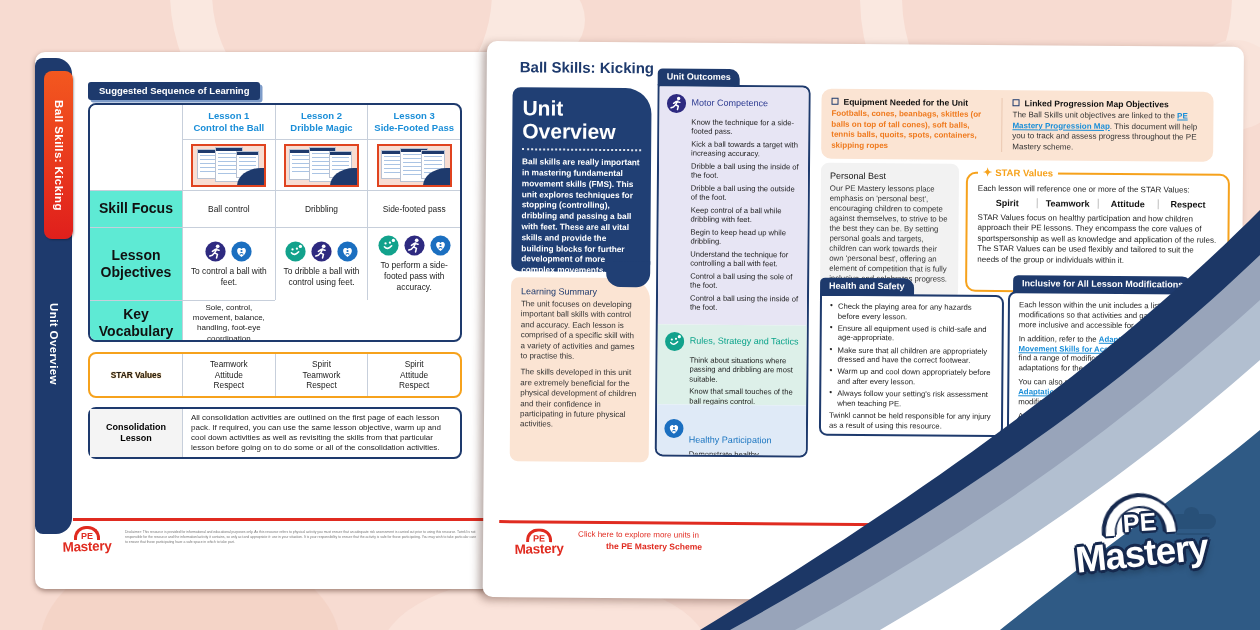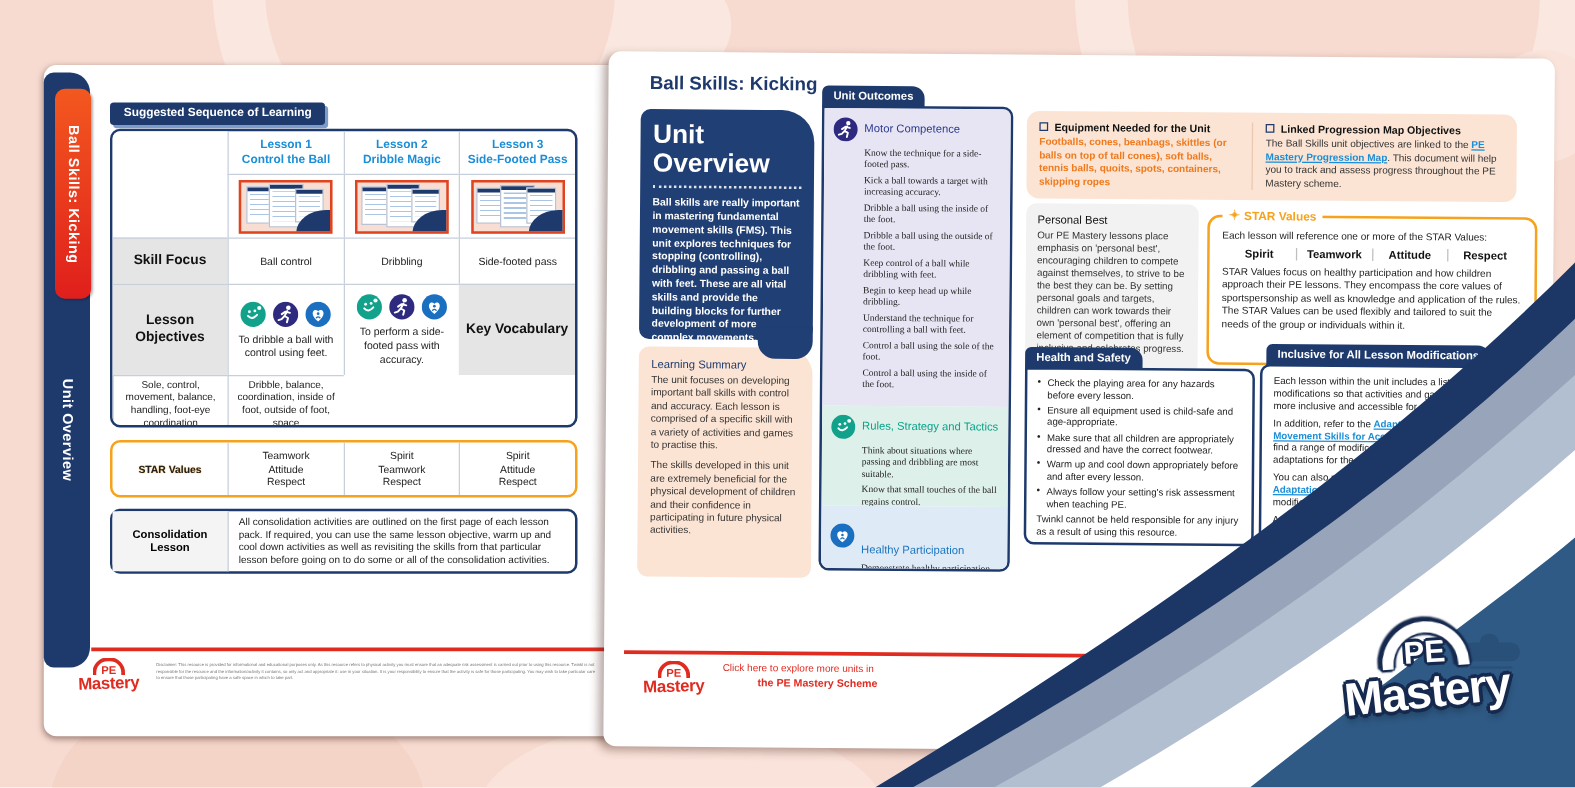--- a/index.html
+++ b/index.html
@@ -16,21 +16,21 @@
   .sidebar{position:absolute;left:0;top:6px;width:37px;height:476px;background:#1e3a6d;border-radius:8px 16px 16px 8px;}
   .side-tab-red{position:absolute;left:9px;top:13px;width:29px;height:168px;background:linear-gradient(180deg,#f3581f,#e01f1c);border-radius:8px;display:flex;align-items:center;justify-content:center;box-shadow:1px 1px 2px rgba(0,0,0,.3);}
   .vtext{writing-mode:vertical-rl;color:#fff;font-weight:bold;font-size:11.5px;letter-spacing:.4px;white-space:nowrap;}
   .side-po{position:absolute;left:0;top:196px;width:37px;height:180px;display:flex;align-items:center;justify-content:center;}
   
   .seq-header{position:absolute;left:53px;top:30px;height:18px;padding:0 11px;background:#1e3a6d;color:#fff;font-size:9.5px;font-weight:bold;line-height:18px;border-radius:3px;box-shadow:2.5px 2.5px 0 #7e9cc9;z-index:1;}
   .main-table{position:absolute;left:53px;top:51px;width:374px;height:239px;border:2px solid #1e3a6d;border-radius:8px;background:#fff;display:grid;grid-template-columns:92px 1fr 1fr 1fr;grid-template-rows:34px 51px 37px 73px 1fr;overflow:hidden;box-sizing:border-box;}
   .cell{display:flex;flex-direction:column;align-items:center;justify-content:center;text-align:center;padding:2px 5px;box-sizing:border-box;border-left:1px solid #c7cfdb;border-top:1px solid #c7cfdb;}
   .cell.c0{border-left:none;}
   .cell.r0{border-top:none;}
-  .label-cell{background:#e5e5e5;font-weight:bold;font-size:11px;color:#111;line-height:1.25;}
+  .label-cell{background:#5eead4;font-weight:bold;font-size:14px;color:#111;line-height:1.25;}
   .corner-cell{grid-row:1/3;background:#fff;border-top:none;border-left:none;}
   .lesson-title{color:#1a8ed8;font-weight:bold;font-size:9.5px;line-height:1.3;cursor:pointer;}
   .body-text{font-size:8.4px;color:#222;line-height:1.28;}
   .thumb{width:92%;height:43px;border:2px solid #e0431f;background:#f8ddd2;position:relative;overflow:hidden;box-sizing:border-box;}
   .mini{position:absolute;background:#fff;border:1px solid #b9c2d2;}
   .mini i{display:block;height:3px;background:#1e3a6d;}
   .mini b{display:block;margin:2px;height:calc(100% - 9px);background:repeating-linear-gradient(180deg,#aac4e4 0 1px,transparent 1px 4px);}
   .thumb-corner{position:absolute;right:-7px;bottom:-9px;width:34px;height:26px;background:#1e3a6d;border-radius:70% 0 0 0;}
   .obj-icons{display:flex;gap:5px;justify-content:center;margin-bottom:4px;}
   .icn{width:21px;height:21px;display:block;}
@@ -60,21 +60,21 @@
   .tab{position:absolute;background:#1e3a6d;color:#fff;font-size:9px;font-weight:bold;padding:3px 9px 4px;border-radius:5px 10px 0 0;z-index:2;white-space:nowrap;}
   .uo-box{position:absolute;left:171px;top:42px;width:153px;height:372px;border:2px solid #1e3a6d;border-radius:0 8px 8px 8px;overflow:hidden;box-sizing:border-box;display:flex;flex-direction:column;z-index:1;}
   .uo-sec{padding:7px 7px 2px;overflow:hidden;box-sizing:border-box;}
   .sec-purple{background:#e7e5f4;height:238px;}
   .sec-teal{background:#ddf0e9;height:80px;}
   .sec-blue{background:#dfeaf7;flex:1;}
   .uo-head{display:flex;align-items:center;gap:5px;margin-bottom:4px;}
   .uo-head .icn{width:20px;height:20px;flex:0 0 20px;}
   .uo-hname{font-size:9px;font-weight:normal;line-height:1.1;}
   .h-motor{color:#2b3990;}.h-rules{color:#0ba38a;text-align:center;}.h-healthy{color:#1b75c0;margin-top:24px;}
-  .uo-item{font-size:7.6px;color:#222;line-height:1.22;margin:0 0 3.5px 25px;font-family:Liberation Serif, serif;}
+  .uo-item{font-size:7.6px;color:#222;line-height:1.22;margin:0 0 3.5px 25px;}
   .eq-box{position:absolute;left:335px;top:45px;width:392px;height:70px;background:#fbe4d3;border-radius:10px;display:flex;padding:8px 10px;box-sizing:border-box;gap:10px;}
   .eq-col1{width:46%;border-right:1px solid #eac8b1;padding-right:9px;box-sizing:border-box;}
   .eq-col2{flex:1;}
   .eq-head{display:flex;gap:5px;font-size:8.5px;font-weight:bold;color:#111;margin-bottom:2px;align-items:flex-start;}
   .sq{width:5px;height:5px;border:1.5px solid #1e3a6d;flex:0 0 5px;margin-top:1px;}
   .eq-items{color:#ef7a1e;font-weight:bold;font-size:8px;line-height:1.32;}
   .small-text{font-size:8px;color:#333;line-height:1.32;}
   .lnk{color:#1a8ed8;font-weight:bold;text-decoration:underline;cursor:pointer;}
   .pb-box{position:absolute;left:335px;top:119px;width:138px;height:136px;background:#f2f2f2;border-radius:8px;padding:8px 9px;box-sizing:border-box;overflow:hidden;}
   .pb-box .box-h{color:#111;}
@@ -219,20 +219,31 @@
 
     <div class="cell c0 label-cell">Skill Focus</div>
     <div class="cell body-text">Ball control</div>
     <div class="cell body-text">Dribbling</div>
     <div class="cell body-text">Side-footed pass</div>
 
     <div class="cell c0 label-cell">Lesson Objectives</div>
     <div class="cell">
       <div class="obj-icons">
         <svg class="icn">
+            <use href="#ic-run"></use>
+          </svg>
+        <svg class="icn">
+            <use href="#ic-heart"></use>
+          </svg>
+      </div>
+      <span class="body-text">To control a ball with feet.</span>
+    </div>
+    <div class="cell">
+      <div class="obj-icons">
+        <svg class="icn">
             <use href="#ic-smile"></use>
           </svg>
         <svg class="icn">
             <use href="#ic-run"></use>
           </svg>
         <svg class="icn">
             <use href="#ic-heart"></use>
           </svg>
       </div>
       <span class="body-text">To dribble a ball with control using feet.</span>
@@ -247,21 +258,20 @@
           </svg>
         <svg class="icn">
             <use href="#ic-heart"></use>
           </svg>
       </div>
       <span class="body-text">To perform a side-footed pass with accuracy.</span>
     </div>
 
     <div class="cell c0 label-cell">Key Vocabulary</div>
     <div class="cell body-text" style="font-size:8px;">Sole, control, movement, balance, handling, foot-eye coordination</div>
-    <div class="cell body-text" style="font-size:8px;">Dribble, balance, coordination, inside of foot, outside of foot, space</div>
   </div>
 
   <div class="star-box">
     <div class="scell star-label">STAR Values</div>
     <div class="scell">Teamwork
 Attitude
 Respect</div>
     <div class="scell">Spirit
 Teamwork
 Respect</div>

